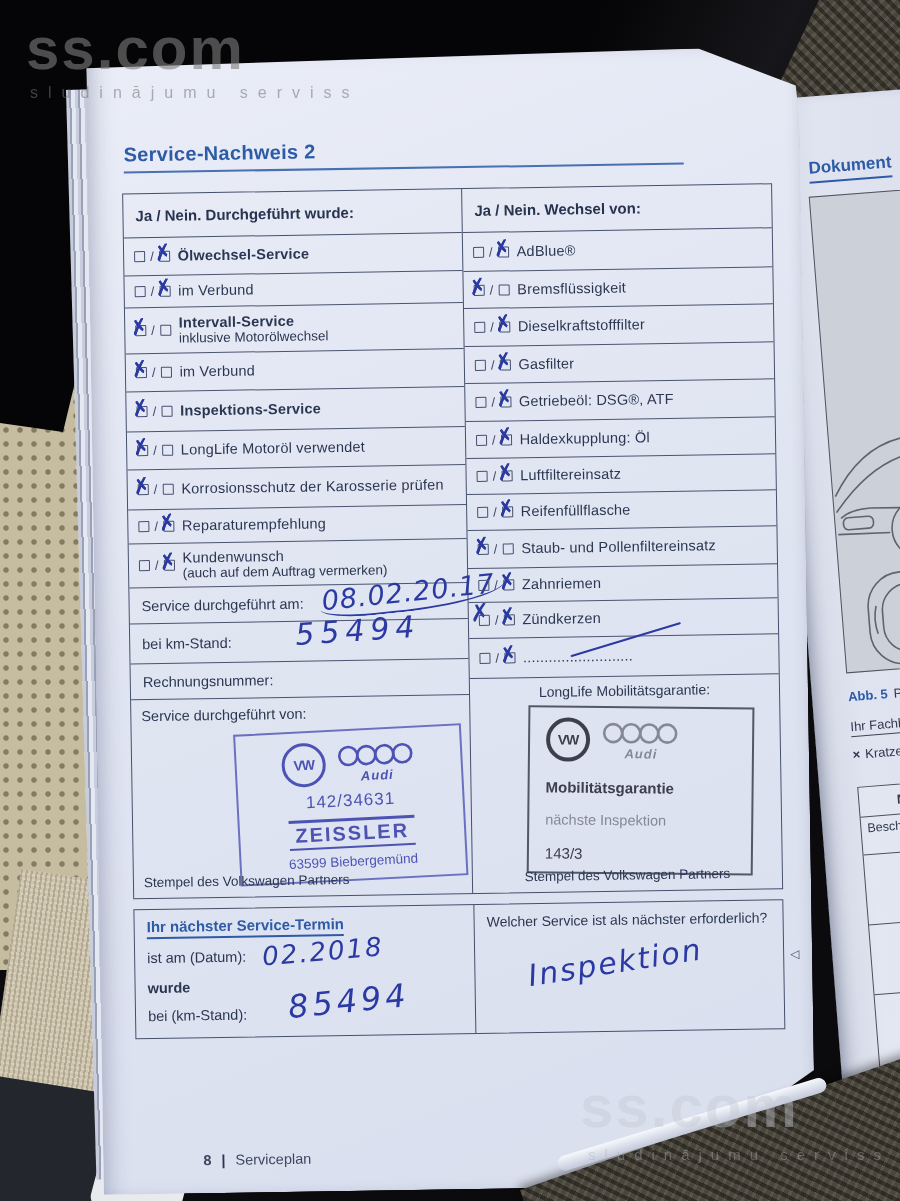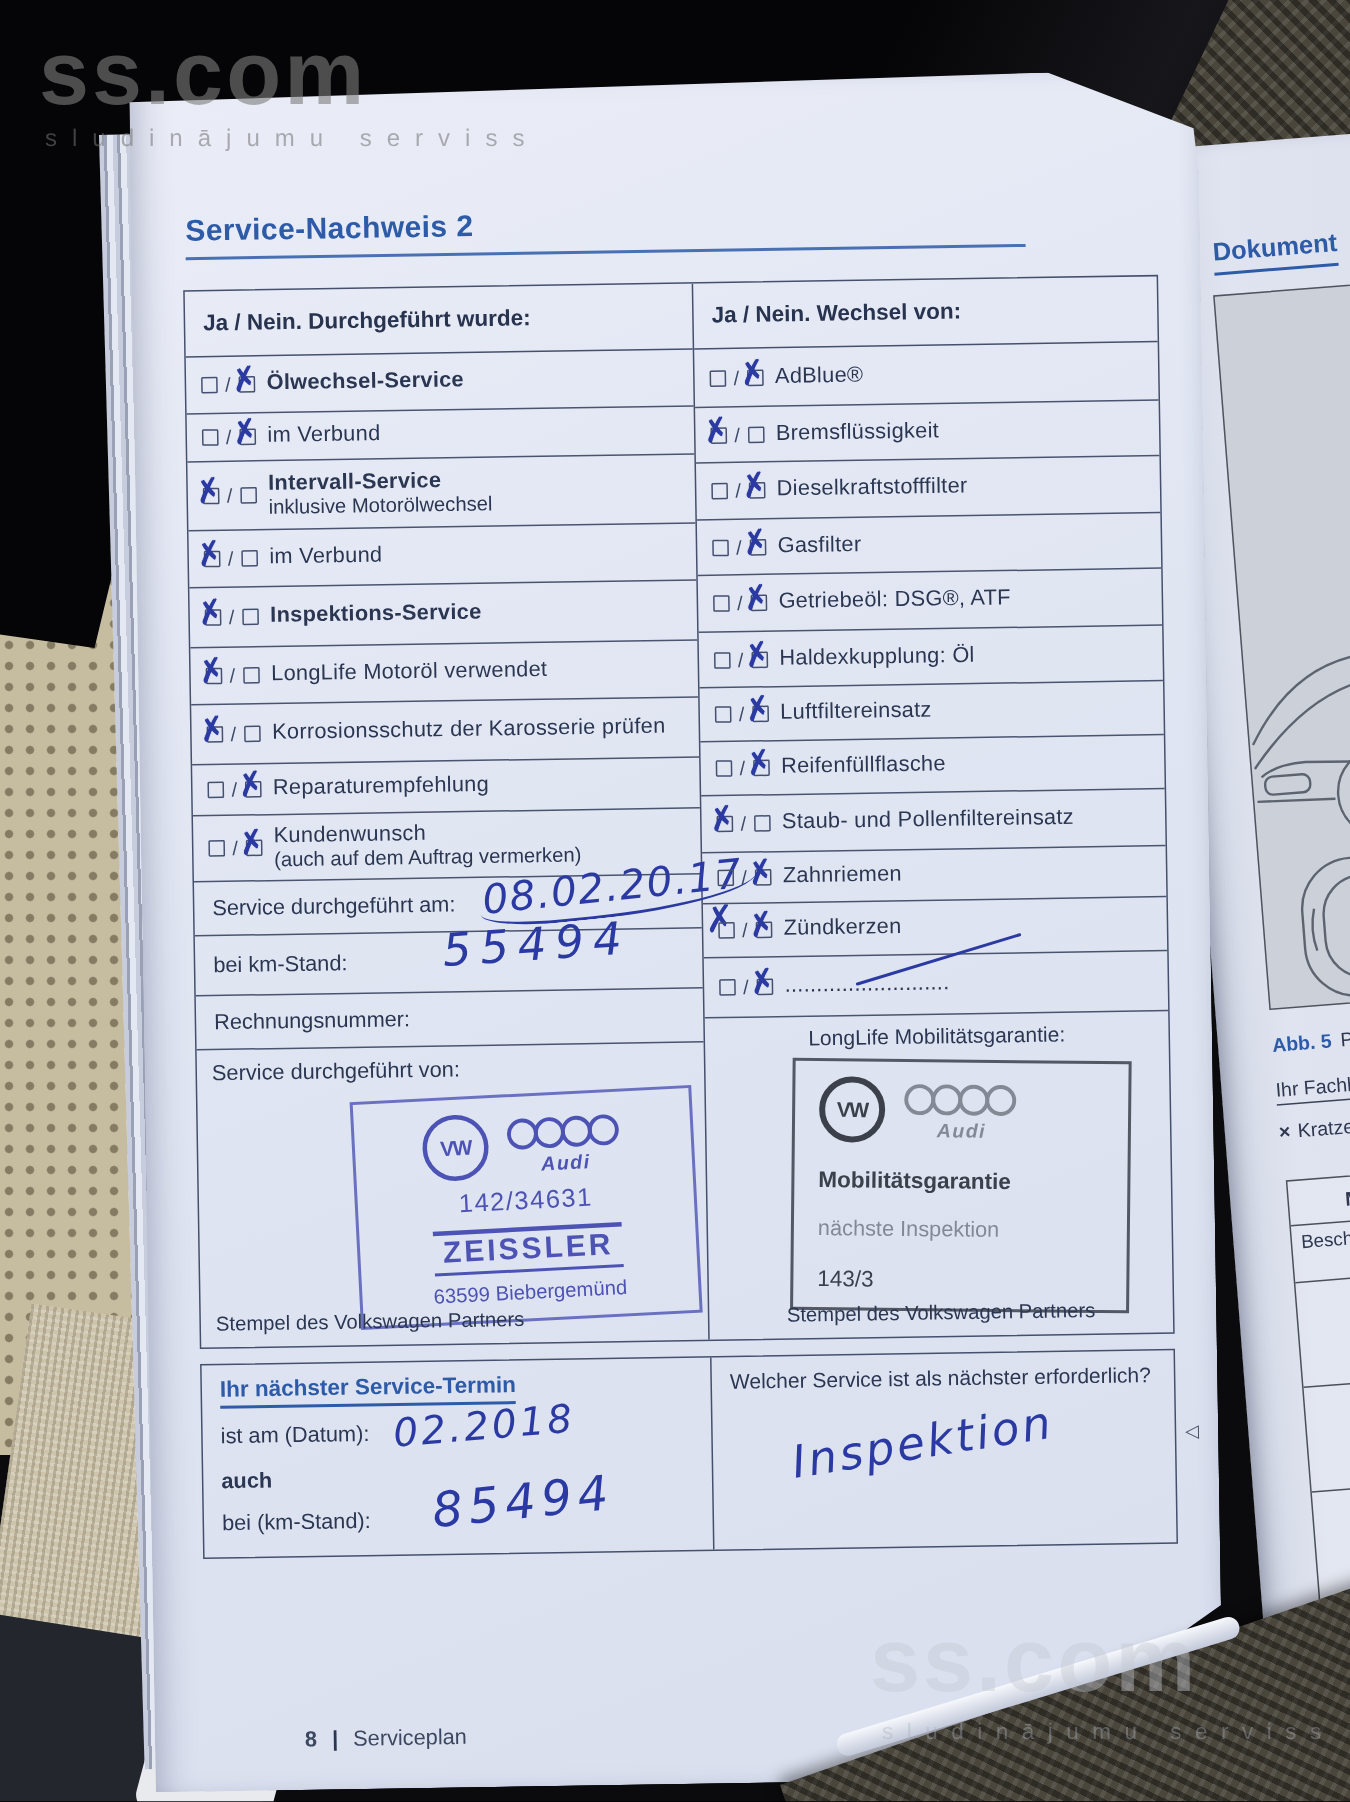--- a/index.html
+++ b/index.html
@@ -430,21 +430,21 @@
           <span class="caption center">Stempel des Volkswagen Partners</span>
         </div>
       </div>
     </div>
 
     <div class="nexttable">
       <div class="ncellL">
         <span class="nhead">Ihr nächster Service-Termin</span>
         <div class="nrow1"><span class="nlbl">ist am (Datum):</span>
           <span class="pen pen-nd">02.2018</span></div>
-        <div class="nrow2"><span class="nlbl" style="font-weight:bold;">auch</span></div>
+        <div class="nrow2"><span class="nlbl" style="font-weight:bold;">wurde</span></div>
         <div class="nrow3"><span class="nlbl">bei (km-Stand):</span>
           <span class="pen pen-nkm">85494</span></div>
       </div>
       <div class="ncellR">
         <span class="nquestion">Welcher Service ist als nächster erforderlich?</span>
         <span class="pen pen-answer">Inspektion</span>
       </div>
     </div>
     <span class="tri">◁</span>
 

